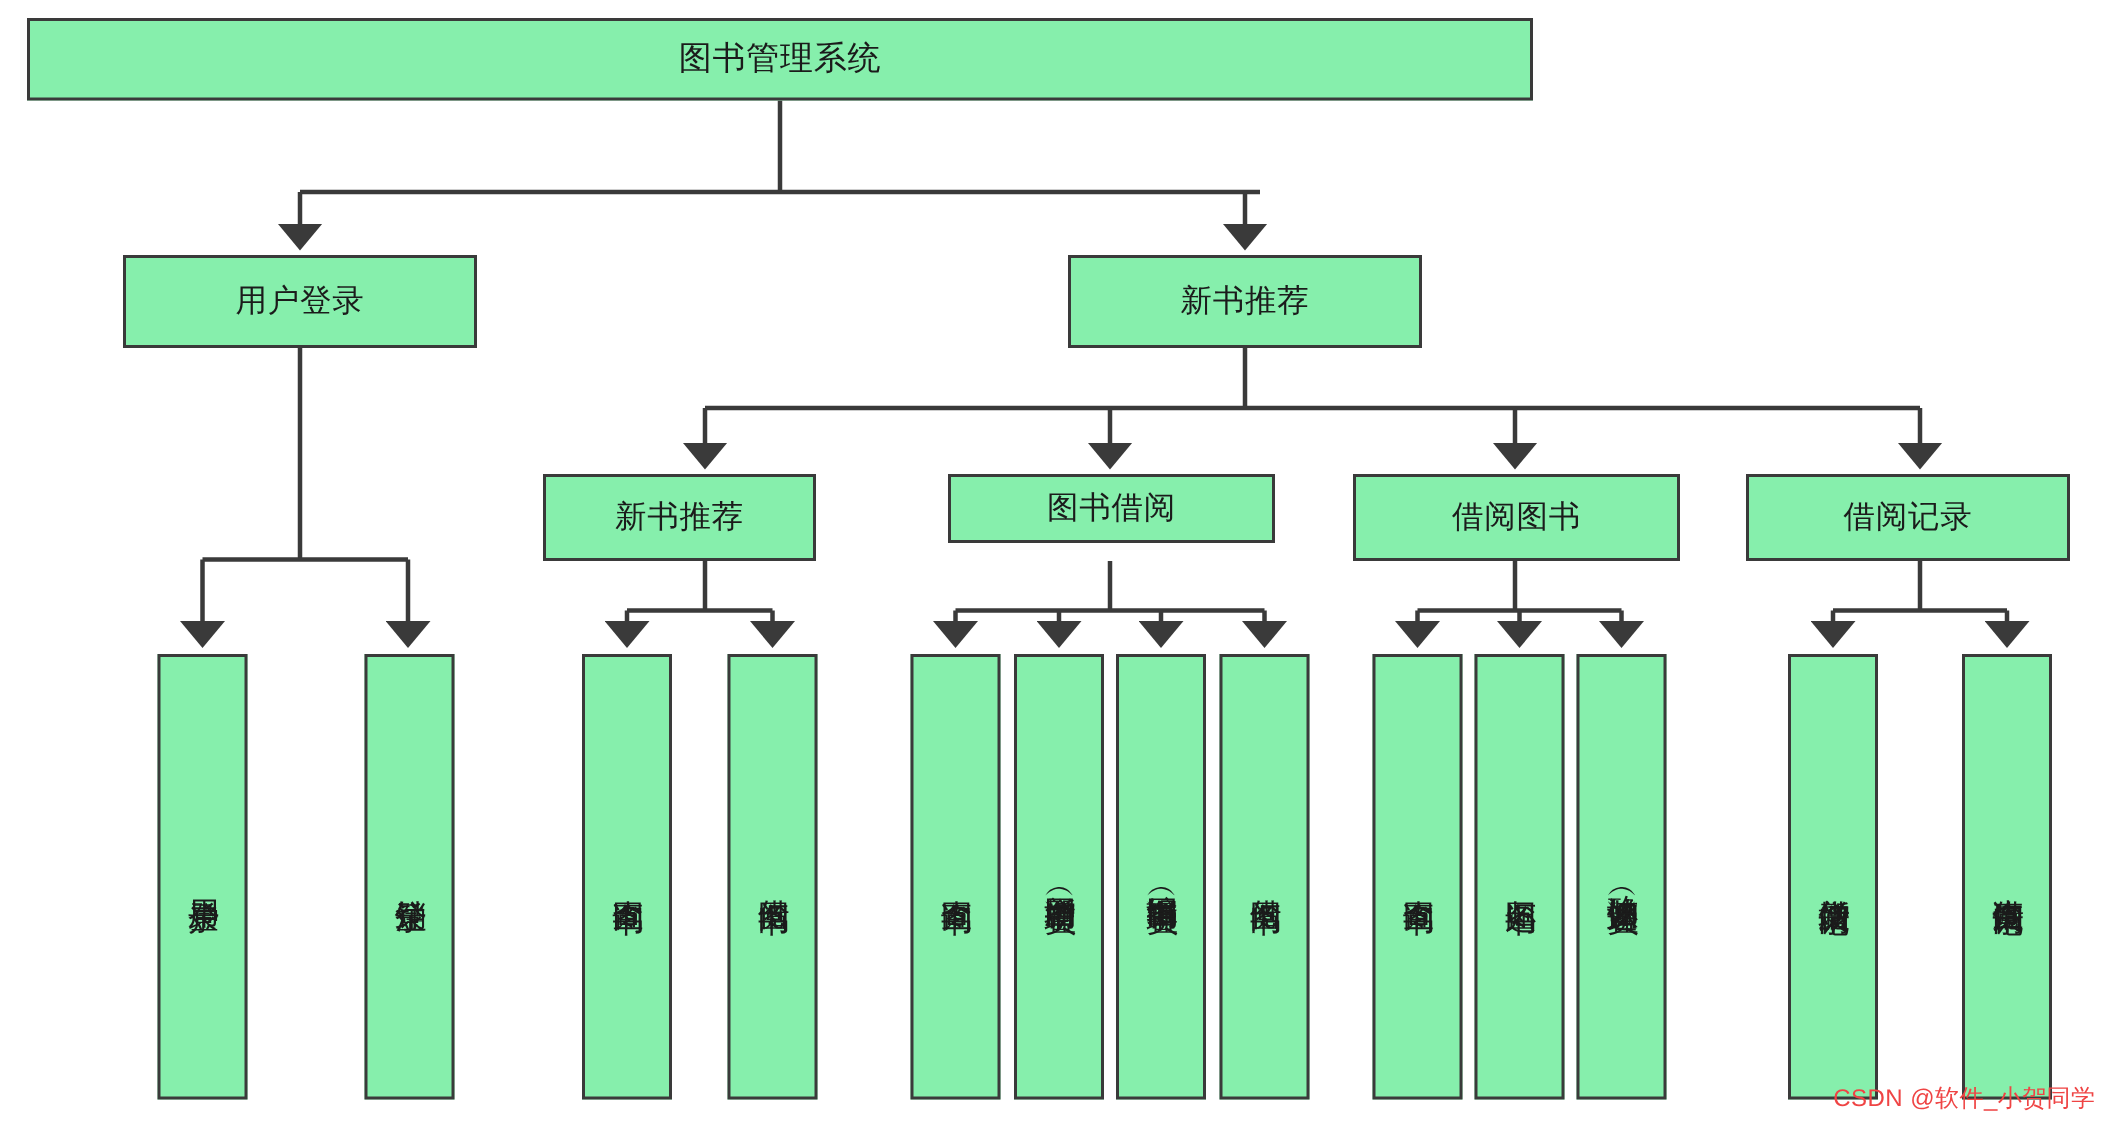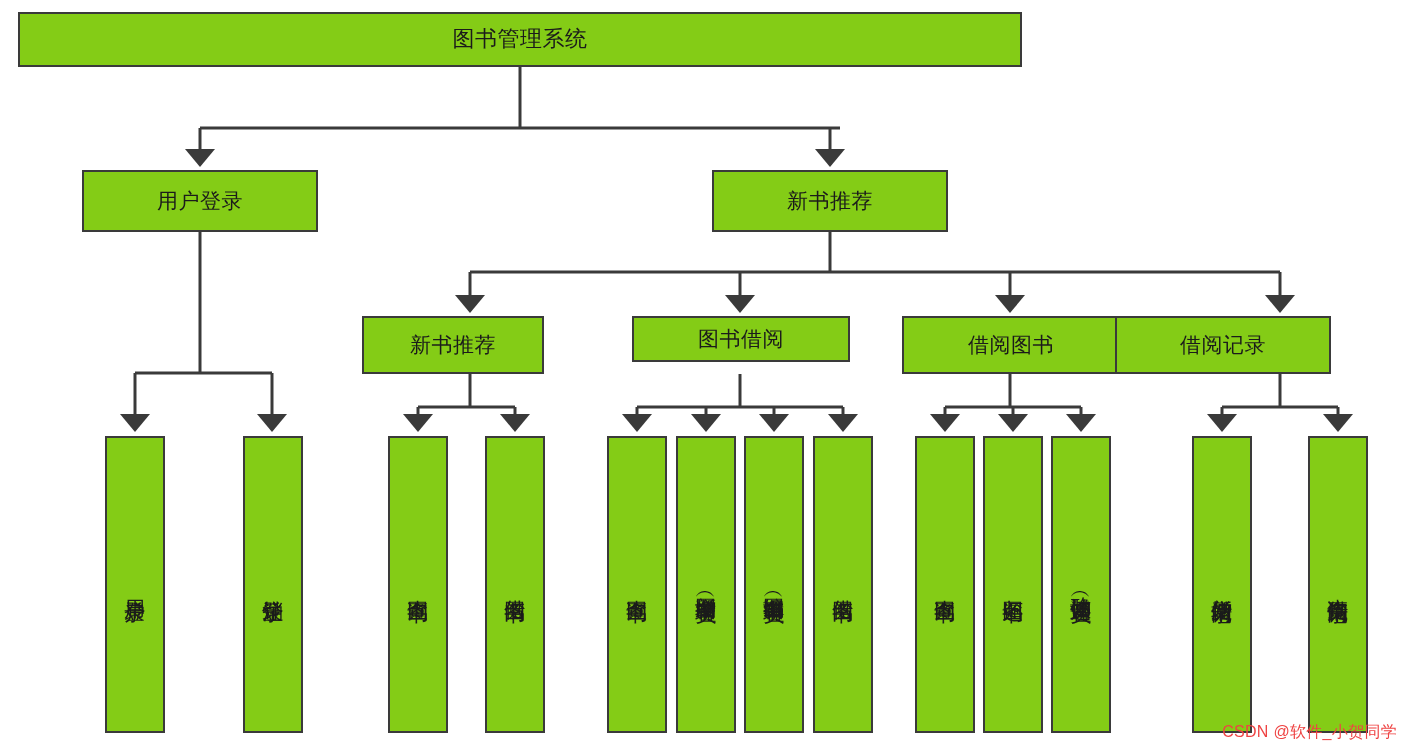--- a/index.html
+++ b/index.html
@@ -21,21 +21,21 @@
     position: absolute;
     left: 0;
     top: 0;
     width: 1405px;
     height: 747px;
   }
   .node {
     position: absolute;
     box-sizing: border-box;
     border: 2px solid #3a3a3a;
-    background: #84cc16;
+    background: #86efac;
     display: flex;
     align-items: center;
     justify-content: center;
     color: #1b1b1b;
   }
   .node-h {
     font-size: 21px;
     line-height: 1.1;
     letter-spacing: 0.5px;
     white-space: nowrap;
@@ -134,21 +134,21 @@
 
   <div class="node" style="left: 362px; top: 316px; width: 182px; height: 58px; text-align: center;">
     <span class="node-h">新书推荐</span>
   </div>
   <div class="node" style="left: 632px; top: 316px; width: 218px; height: 46px;">
     <span class="node-h">图书借阅</span>
   </div>
   <div class="node" style="left: 902px; top: 316px; width: 218px; height: 58px;">
     <span class="node-h">借阅图书</span>
   </div>
-  <div class="node" style="left: 1115px; top: 316px; width: 216px; height: 58px;">
+  <div class="node" style="left: 1164px; top: 316px; width: 216px; height: 58px;">
     <span class="node-h">借阅记录</span>
   </div>
 
   <div class="node" style="left: 105px; top: 436px; width: 60px; height: 297px;">
     <span class="node-v center-v">用户登录</span>
   </div>
   <div class="node" style="left: 243px; top: 436px; width: 60px; height: 297px;">
     <span class="node-v center-v">注销登录</span>
   </div>
 

